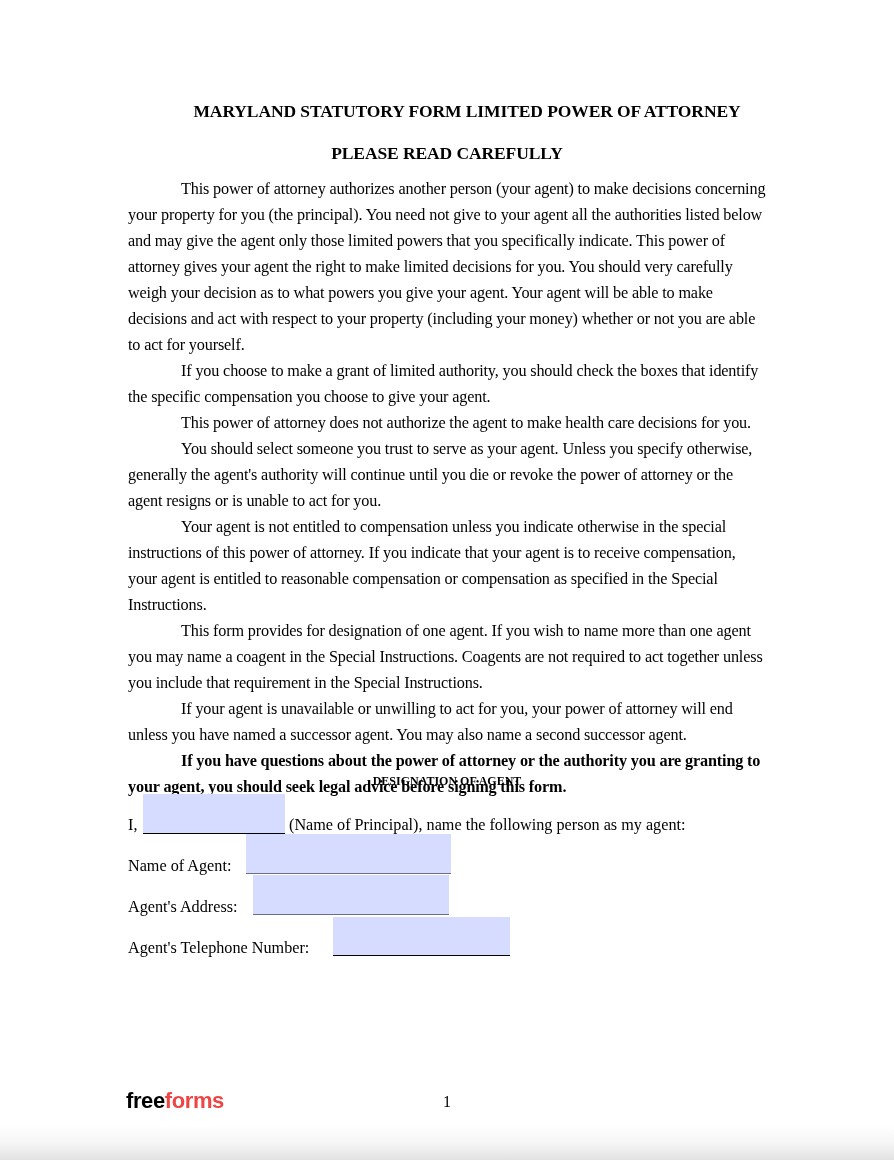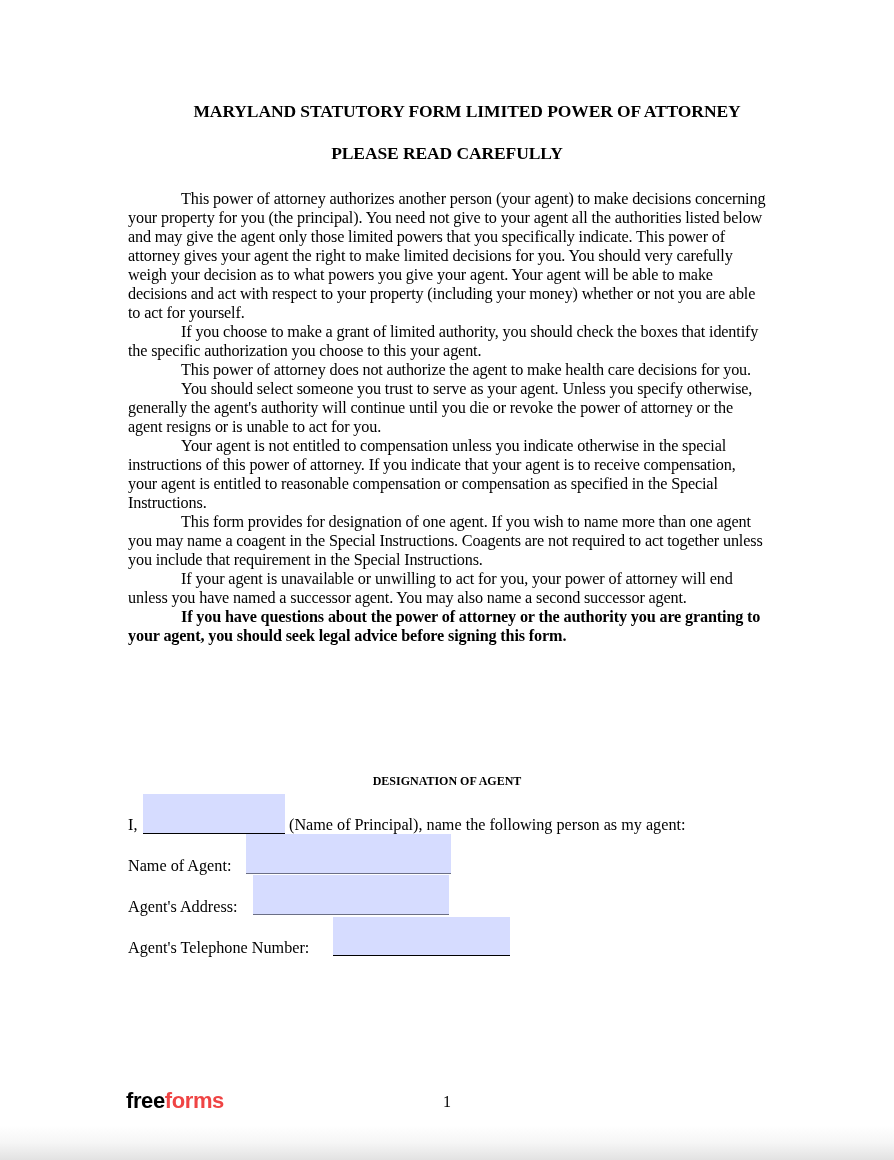--- a/index.html
+++ b/index.html
@@ -10,22 +10,22 @@
     color: #000;
   }
   .page { position: absolute; left: 0; top: 0; width: 784px; height: 1160px; }
   .title {
     position: absolute; left: 0; width: 894px; text-align: center;
     font-weight: bold; font-size: 17.5px; letter-spacing: -0.1px;
   }
   .t1 { top: 101px; left: 20px; }
   .t2 { top: 143px; }
   .body-text {
-    position: absolute; left: 128px; top: 190px; width: 640px;
-    font-size: 16.2px; line-height: 19px; letter-spacing: -0.15px;
+    position: absolute; left: 128px; top: 176px; width: 640px;
+    font-size: 16.2px; line-height: 26px; letter-spacing: -0.15px;
   }
   .body-text p { margin: 0; text-indent: 53px; }
   .body-text p.bold { font-weight: bold; }
   .sec-title {
     position: absolute; left: 0; width: 894px; text-align: center;
     font-weight: bold; font-size: 12px;
   }
   .s1 { top: 774px; }
   .s2 { top: 978px; }
   .line-row {
@@ -54,21 +54,21 @@
 </head>
 <body>
 
 <div class="page">
 
   <div class="title t1">MARYLAND STATUTORY FORM LIMITED POWER OF ATTORNEY</div>
   <div class="title t2">PLEASE READ CAREFULLY</div>
 
   <div class="body-text">
     <p>This power of attorney authorizes another person (your agent) to make decisions concerning your property for you (the principal). You need not give to your agent all the authorities listed below and may give the agent only those limited powers that you specifically indicate. This power of attorney gives your agent the right to make limited decisions for you. You should very carefully weigh your decision as to what powers you give your agent. Your agent will be able to make decisions and act with respect to your property (including your money) whether or not you are able to act for yourself.</p>
-    <p>If you choose to make a grant of limited authority, you should check the boxes that identify the specific authorization you choose to this your agent.</p>
+    <p>If you choose to make a grant of limited authority, you should check the boxes that identify the specific compensation you choose to give your agent.</p>
     <p>This power of attorney does not authorize the agent to make health care decisions for you.</p>
     <p>You should select someone you trust to serve as your agent. Unless you specify otherwise, generally the agent's authority will continue until you die or revoke the power of attorney or the agent resigns or is unable to act for you.</p>
     <p>Your agent is not entitled to compensation unless you indicate otherwise in the special instructions of this power of attorney. If you indicate that your agent is to receive compensation, your agent is entitled to reasonable compensation or compensation as specified in the Special Instructions.</p>
     <p>This form provides for designation of one agent. If you wish to name more than one agent you may name a coagent in the Special Instructions. Coagents are not required to act together unless you include that requirement in the Special Instructions.</p>
     <p>If your agent is unavailable or unwilling to act for you, your power of attorney will end unless you have named a successor agent. You may also name a second successor agent.</p>
     <p class="bold">If you have questions about the power of attorney or the authority you are granting to your agent, you should seek legal advice before signing this form.</p>
   </div>
 
   <div class="sec-title s1">DESIGNATION OF AGENT</div>
 

